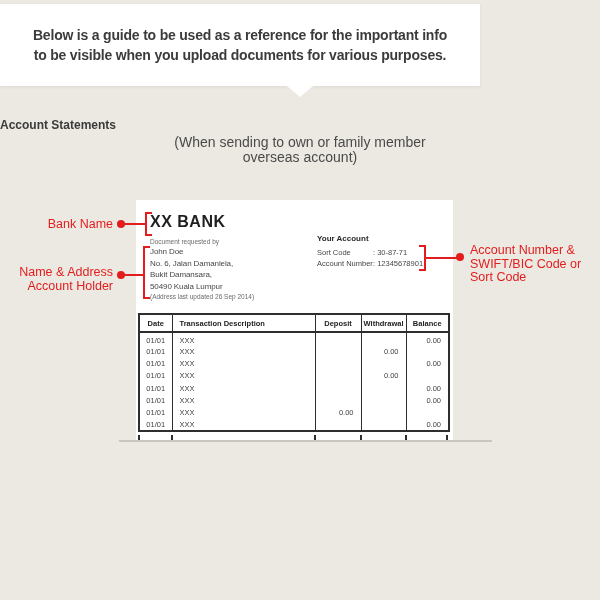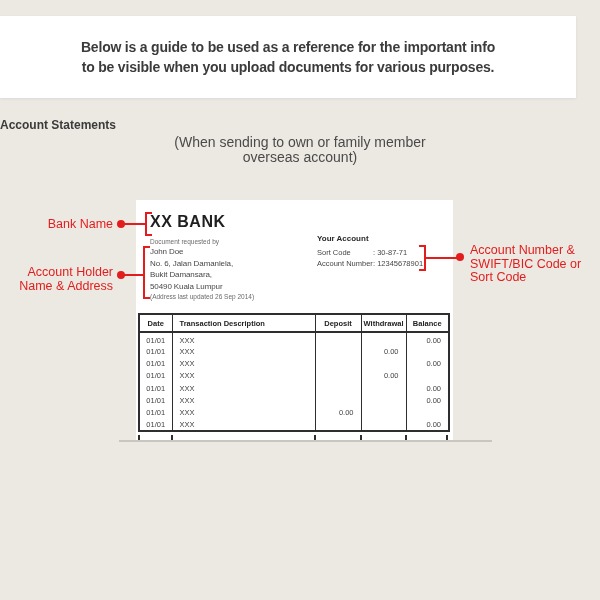--- a/index.html
+++ b/index.html
@@ -11,21 +11,21 @@
     --doc-muted:#6B6B6B;
     --table-border:#2E2E2E;
     --cut-line:#C9C6BF;
   }
   *{margin:0;padding:0;box-sizing:border-box;}
   html,body{background:var(--background);}
   body{font-family:"Liberation Sans","DejaVu Sans",sans-serif;}
   .canvas{position:relative;width:600px;height:600px;margin:0 auto;background:var(--background);overflow:hidden;}
 
   
-  .banner{position:absolute;left:0;top:16px;width:576px;height:82px;background:var(--banner-bg);box-shadow:0 1px 3px rgba(0,0,0,0.07);}
+  .banner{position:absolute;left:0;top:4px;width:480px;height:82px;background:var(--banner-bg);box-shadow:0 1px 3px rgba(0,0,0,0.07);}
   .banner-text{position:absolute;left:0;right:0;top:21px;text-align:center;font-size:14px;font-weight:bold;line-height:20px;letter-spacing:-0.2px;color:var(--text-dark);}
   .banner-notch{position:absolute;left:282px;top:82px;width:0;height:0;border-left:18px solid transparent;border-right:18px solid transparent;border-top:15px solid var(--banner-bg);}
 
   
   .section-title{position:absolute;left:0;right:0;top:118px;text-align:left;font-size:12px;font-weight:bold;color:var(--text-dark);}
   .section-subtitle{position:absolute;left:0;right:0;top:135px;text-align:center;font-size:14px;line-height:14.5px;color:#4A4A4A;}
 
   
   .doc{position:absolute;left:136px;top:200px;width:317px;height:241px;background:#FFFFFF;}
   .doc-bank-name{position:absolute;left:14px;top:13px;font-size:16px;font-weight:bold;letter-spacing:0.5px;color:#1F1F1F;}
@@ -187,22 +187,22 @@
   </div>
 
   <div class="cut-line"></div>
 
   <div class="ann-label align-right" style="left:18px;top:217px;width:95px;">Bank Name</div>
   <div class="ann-dot" style="left:117px;top:220px;"></div>
   <div class="ann-line" style="left:121px;top:223px;width:24px;"></div>
   <div class="ann-bracket bracket-open" style="left:145px;top:212px;height:24px;"></div>
 
   <div class="ann-label align-right" style="left:10px;top:265px;width:103px;">
+    <div>Name &amp; Address</div>
     <div>Account Holder</div>
-    <div>Name &amp; Address</div>
   </div>
   <div class="ann-dot" style="left:117px;top:271px;"></div>
   <div class="ann-line" style="left:121px;top:274px;width:22px;"></div>
   <div class="ann-bracket bracket-open" style="left:143px;top:246px;height:53px;"></div>
 
   <div class="ann-bracket bracket-close" style="left:419px;top:245px;height:26px;"></div>
   <div class="ann-line" style="left:426px;top:257px;width:31px;"></div>
   <div class="ann-dot" style="left:456px;top:253px;"></div>
   <div class="ann-label" style="left:470px;top:244px;width:120px;line-height:13.5px;">
     <div>Account Number &amp;</div>

